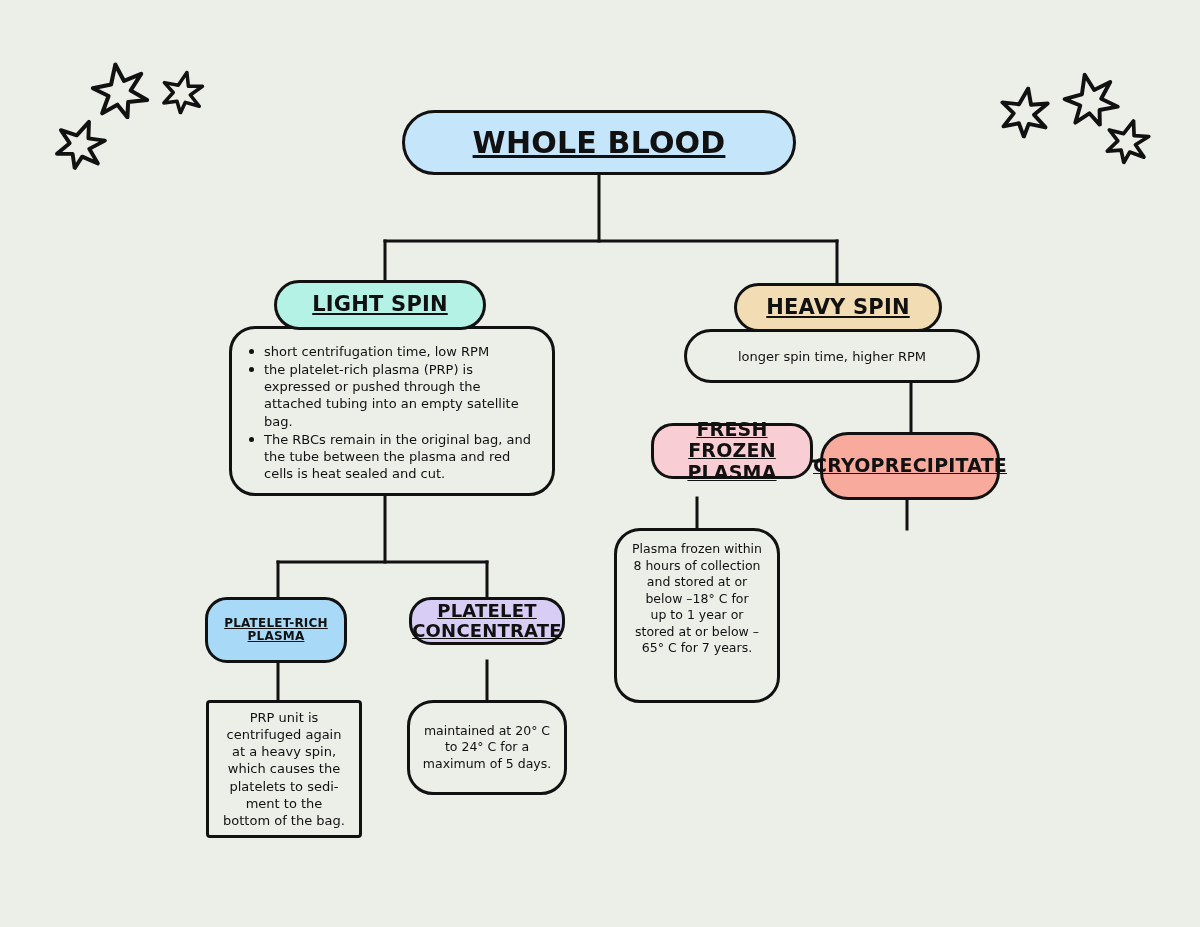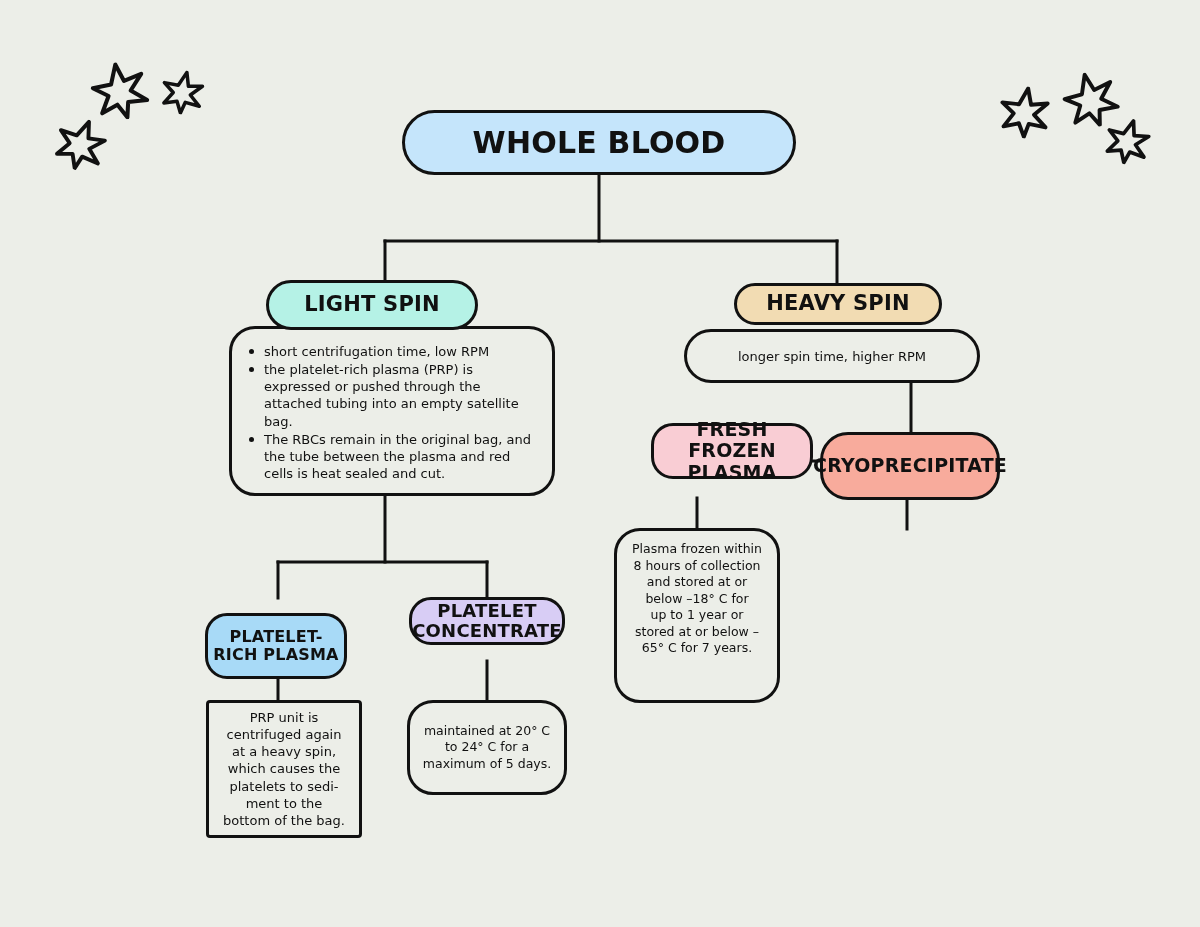--- a/index.html
+++ b/index.html
@@ -48,20 +48,21 @@
     text-align: center;
     color: #111;
     line-height: 1.12;
   }
 
   
   .pill {
     font-weight: bold;
     letter-spacing: 0.2px;
     z-index: 3;
+    text-decoration: underline;
   }
 
   
   .desc {
     background: #eceee8;
     z-index: 2;
     font-size: 13px;
     line-height: 1.32;
     padding: 10px 12px;
     align-items: flex-start;
@@ -99,30 +100,30 @@
   
   #node-whole-blood {
     left: 402px; top: 110px;
     width: 394px; height: 65px;
     border-radius: 33px;
     background: #c5e5fb;
     font-size: 30px;
   }
 
   #node-light-spin {
-    left: 266px; top: 280px;
+    left: 274px; top: 280px;
     width: 212px; height: 50px;
     border-radius: 25px;
     background: #b5f2e6;
     font-size: 21px;
   }
 
   #node-heavy-spin {
     left: 734px; top: 283px;
-    width: 208px; height: 42px;
+    width: 208px; height: 49px;
     border-radius: 25px;
     background: #f2dcb3;
     font-size: 21px;
     align-items: center;
   }
 
   #desc-light-spin {
     left: 229px; top: 326px;
     width: 326px; height: 170px;
     border-radius: 26px;
@@ -168,22 +169,21 @@
     border-radius: 26px;
     font-size: 12.5px;
     padding: 12px 10px 10px 14px;
   }
 
   #node-prp {
     left: 205px; top: 597px;
     width: 142px; height: 66px;
     border-radius: 22px;
     background: #a8daf7;
-    font-size: 16px;
-    margin-top: 16px;
+    font-size: 12px;
   }
 
   #node-pc {
     left: 409px; top: 597px;
     width: 156px; height: 48px;
     border-radius: 22px;
     background: #d8cdf5;
     font-size: 18px;
   }
 

